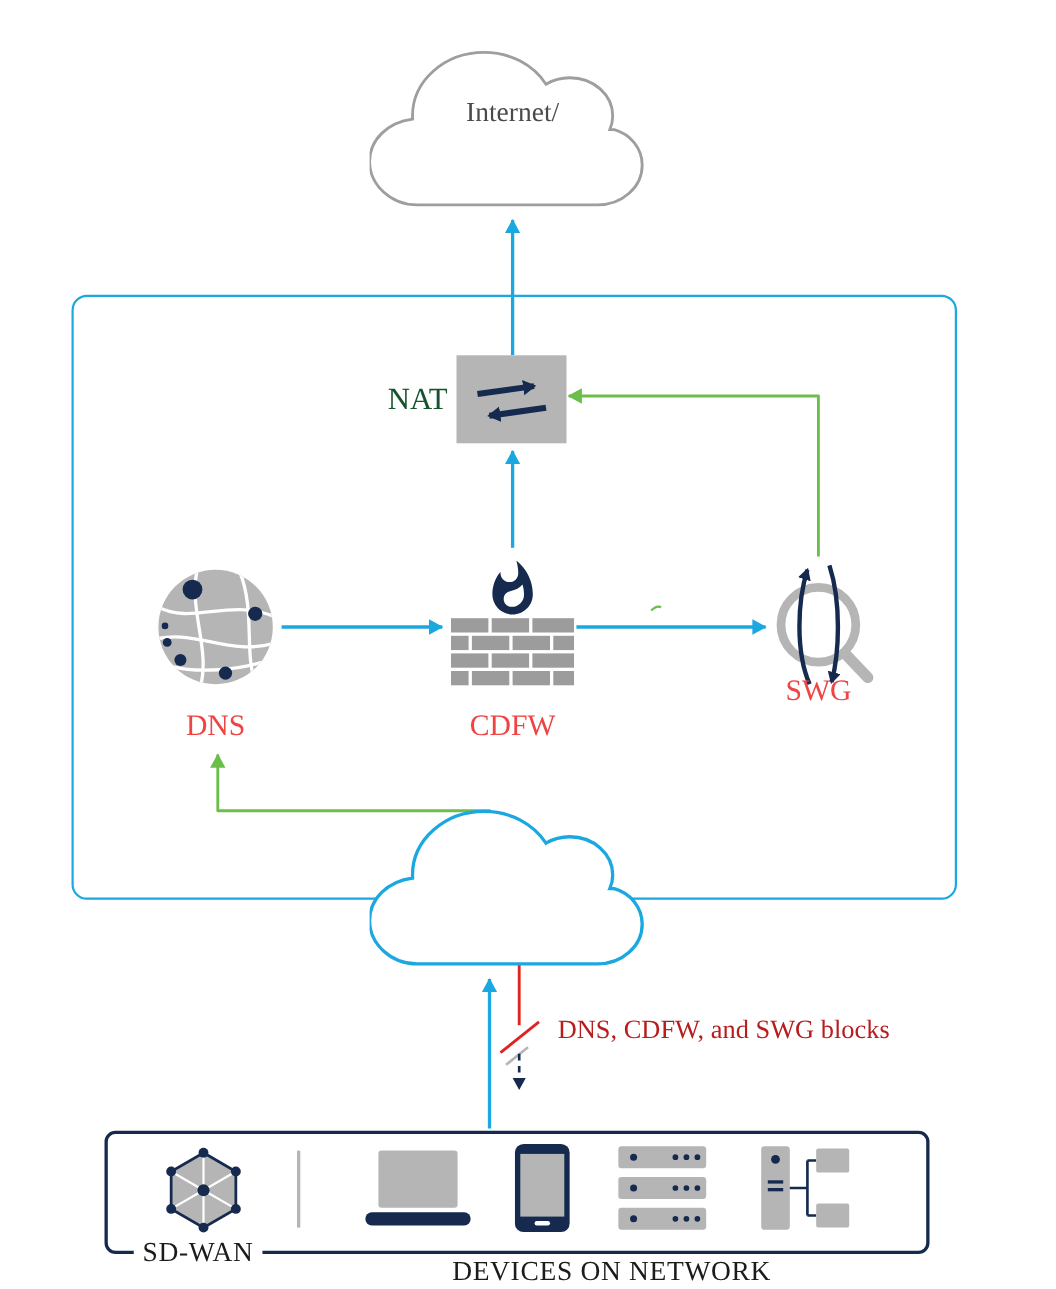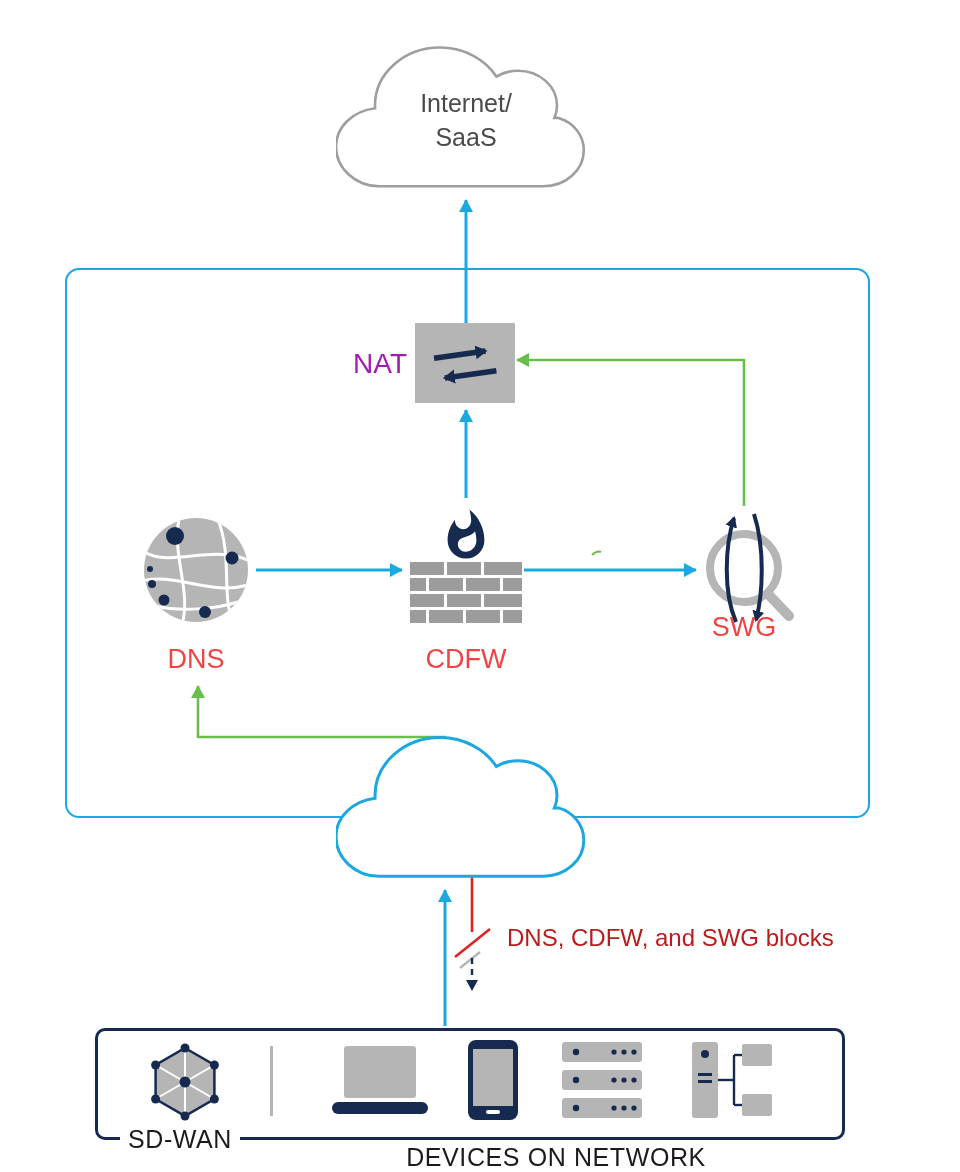--- a/index.html
+++ b/index.html
@@ -1,27 +1,27 @@
 <!DOCTYPE html>
 <html><head>
 <meta charset="utf-8">
 <style>
   *{box-sizing:border-box;margin:0;padding:0}
   html,body{background:#ffffff}
   .canvas{position:relative;width:960px;height:1172px;background:#fff;
-          font-family:Liberation Sans, sans-serif;overflow:hidden}
+          font-family:Liberation Serif, serif;overflow:hidden}
   .abs{position:absolute}
   .main-rect{position:absolute;left:65px;top:268px;width:805px;height:550px;
              border:2.5px solid #1ba8e0;border-radius:14px;background:transparent}
   .devices-rect{position:absolute;left:95px;top:1028px;width:750px;height:112px;
                 border:3px solid #152a4e;border-radius:10px;background:#fff}
   .overlay{position:absolute;left:0;top:0;pointer-events:none}
   .node-label{position:absolute;color:#ef4444;font-size:27px;text-align:center;line-height:30px}
   .nat-label{position:absolute;left:315px;top:348px;width:92px;text-align:right;
-             color:#a21caf;font-size:28px}
+             color:#14532d;font-size:28px}
   .cloud-text{position:absolute;left:366px;top:86px;width:200px;text-align:center;
               color:#4a4a4a;font-size:25px;line-height:34px}
   .nat-box{position:absolute;left:415px;top:323px;width:100px;height:80px;background:#b5b5b5}
   .block-note{position:absolute;left:507px;top:924px;color:#b91c1c;font-size:24px;white-space:nowrap}
   .edge-label{position:absolute;background:#fff;color:#1b1b1b;font-size:25px;
               text-align:right;letter-spacing:.6px;line-height:26px;padding:0 8px;
               transform:translateX(-50%)}
   .divider{position:absolute;left:270px;top:1046px;width:3px;height:70px;background:#b5b5b5}
 </style>
 </head>
@@ -60,21 +60,20 @@
     <line x1="455" y1="957" x2="490" y2="929" stroke="#df2420" stroke-width="2.6"></line>
     <line x1="460" y1="968" x2="480" y2="952" stroke="#b5b5b5" stroke-width="2.4"></line>
     <line x1="472" y1="958" x2="472" y2="990" stroke="#152a4e" stroke-width="2.4" stroke-dasharray="6 5" marker-end="url(#mDark)"></line>
   </svg>
 
   <svg class="abs" style="left:336px;top:36px" width="260" height="185" viewBox="0 0 640 512" preserveAspectRatio="none">
     <path d="M537.6 226.6C541.76 215.68 544 203.84 544 192c0-53.02-42.98-96-96-96-19.71 0-38.05 5.95-53.31 16.15C367.01 64.21 315.34 32 256 32c-88.37 0-160 71.63-160 160 0 2.7.07 5.38.2 8.04C40.19 207.9 0 252.38 0 306.5 0 365.69 47.81 416 106.5 416h403.5c55.23 0 100-44.77 100-100 0-41.84-25.87-77.74-62.4-89.4z" fill="#ffffff" stroke="#9e9e9e" stroke-width="2.6" vector-effect="non-scaling-stroke"></path>
   </svg>
   <div class="cloud-text">
     <div>Internet/</div>
-    <div>SaaS</div>
   </div>
 
   <svg class="abs" style="left:336px;top:726px" width="260" height="185" viewBox="0 0 640 512" preserveAspectRatio="none">
     <path d="M537.6 226.6C541.76 215.68 544 203.84 544 192c0-53.02-42.98-96-96-96-19.71 0-38.05 5.95-53.31 16.15C367.01 64.21 315.34 32 256 32c-88.37 0-160 71.63-160 160 0 2.7.07 5.38.2 8.04C40.19 207.9 0 252.38 0 306.5 0 365.69 47.81 416 106.5 416h403.5c55.23 0 100-44.77 100-100 0-41.84-25.87-77.74-62.4-89.4z" fill="#ffffff" stroke="#1ba8e0" stroke-width="3" vector-effect="non-scaling-stroke"></path>
   </svg>
 
   <div class="nat-box">
     <svg width="100" height="80" viewBox="0 0 100 80">
       <defs>
         <marker id="mNat" markerUnits="userSpaceOnUse" markerWidth="16" markerHeight="16" refX="10" refY="7" orient="auto">

